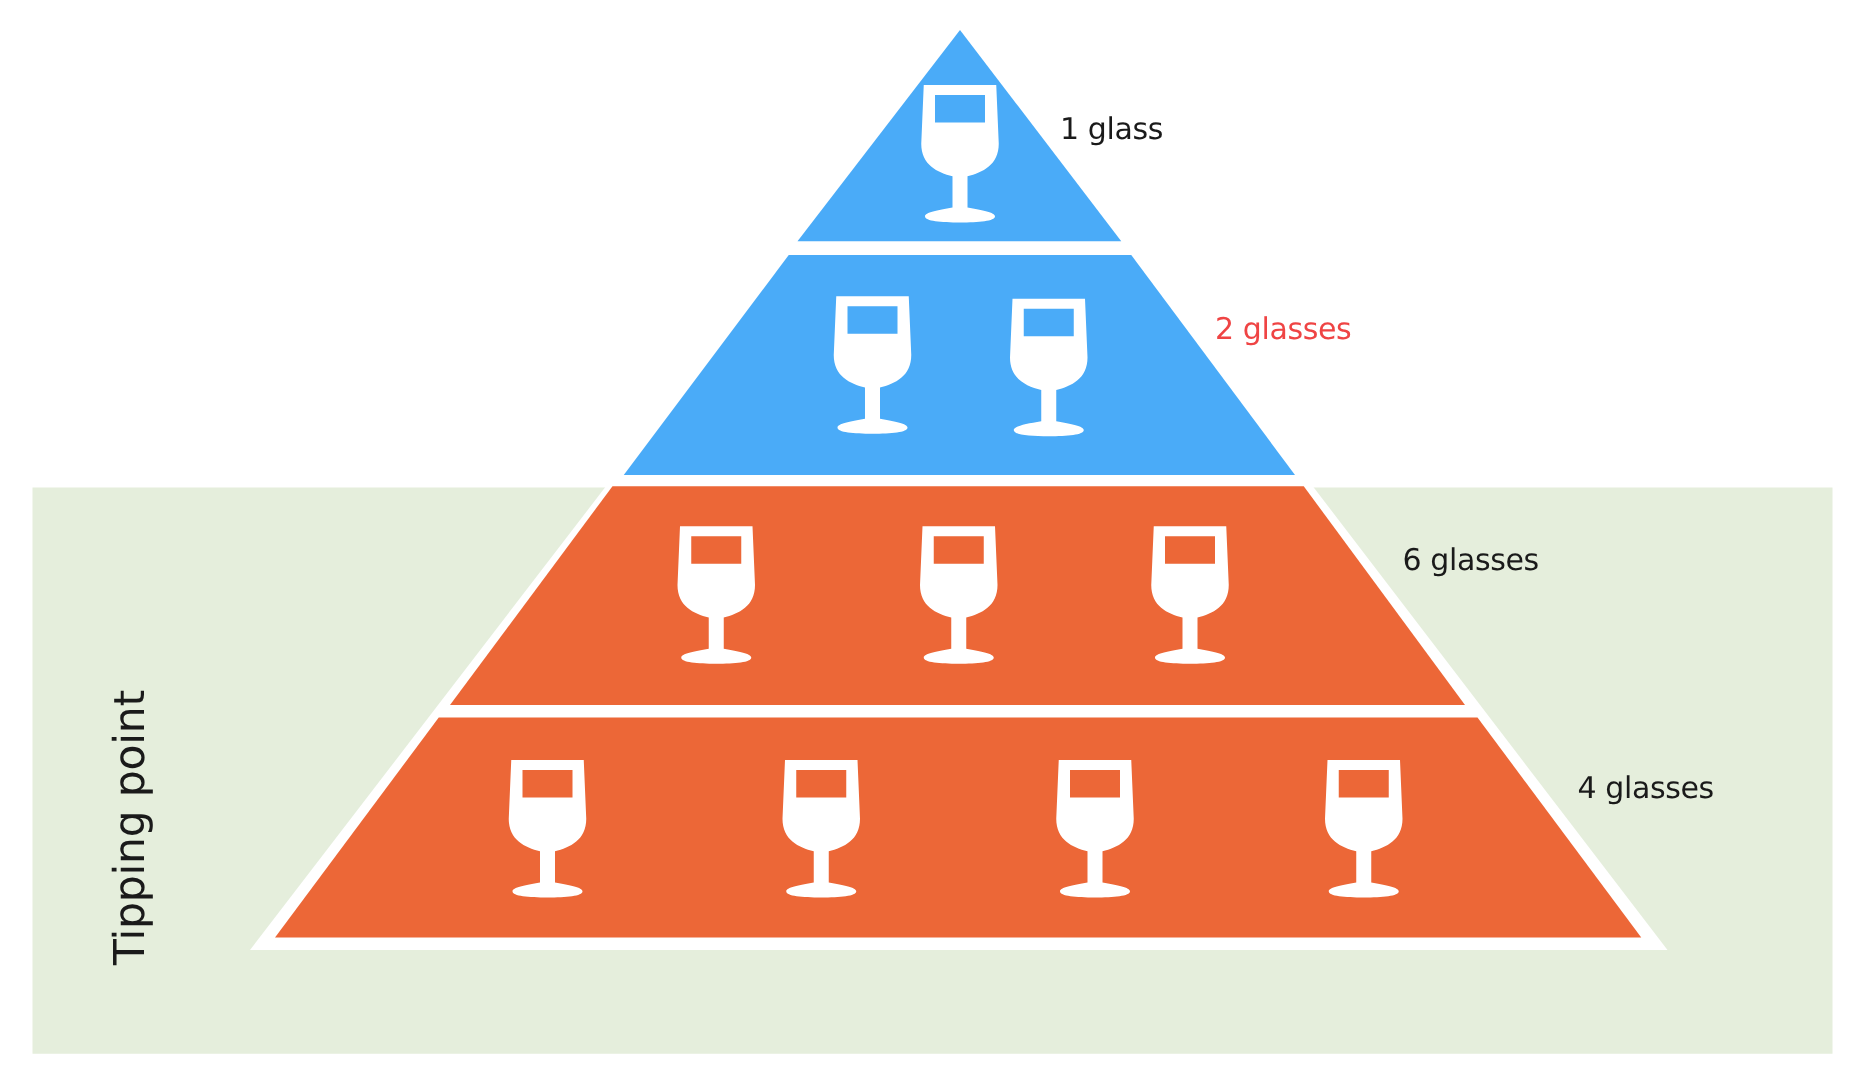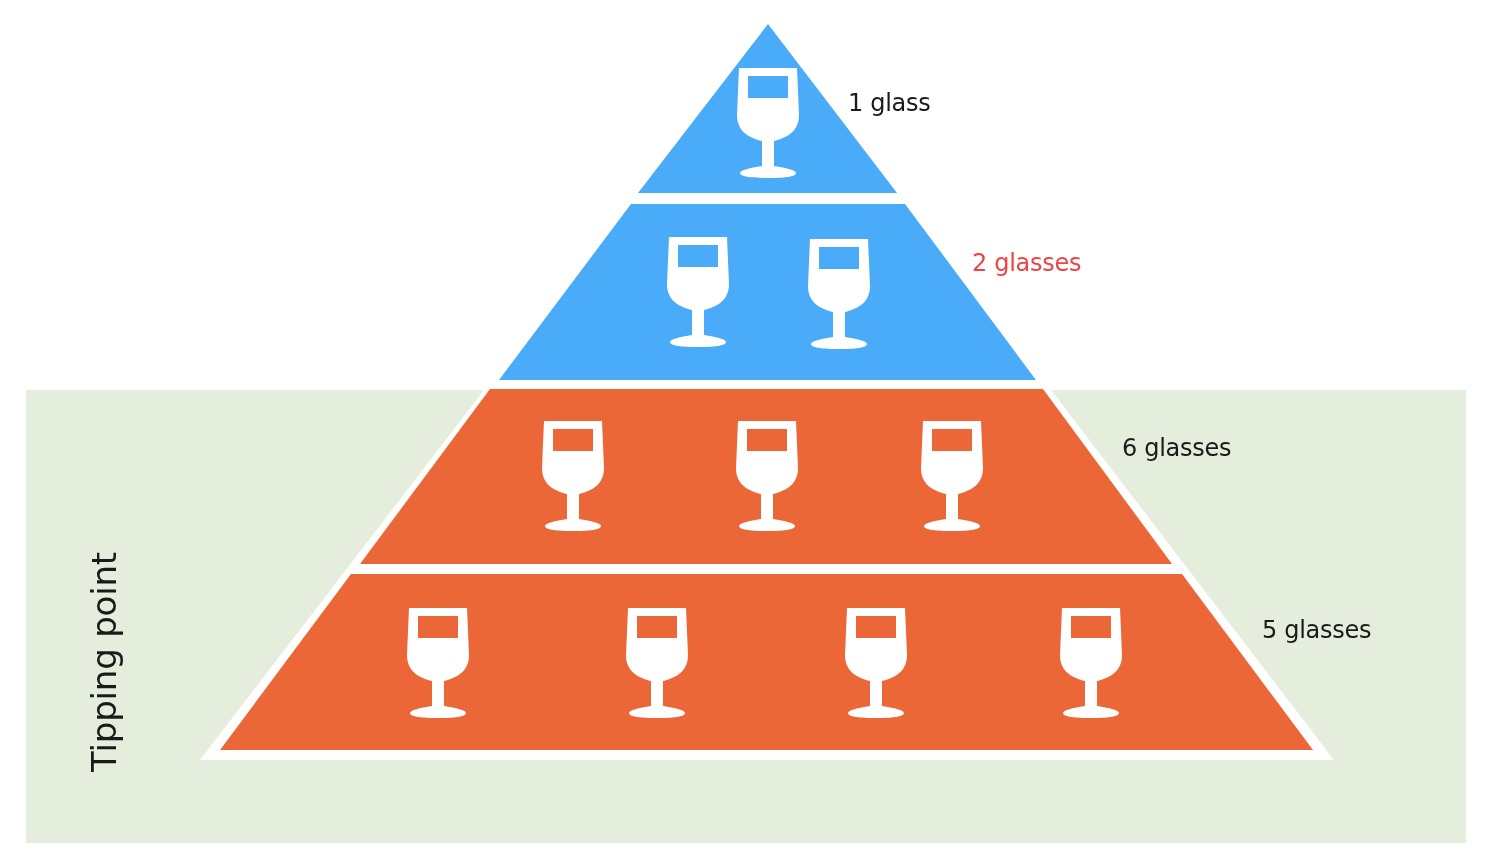--- a/index.html
+++ b/index.html
@@ -76,15 +76,15 @@
   </g>
   <g transform="translate(1091,660)">
     <use href="#glass"></use>
       <rect class="wine t4w" x="-20" y="-44" width="40" height="22" fill="#ec6737"></rect>
   </g>
 </svg>
 
 <div class="label" style="left: 848px; top: 91px; color: rgb(26, 26, 26);">1 glass</div>
 <div class="label" style="left: 972px; top: 251px; color: #ef4444;">2 glasses</div>
 <div class="label" style="left: 1122px; top: 436px; color: rgb(26, 26, 26);">6 glasses</div>
-<div class="label" style="left: 1262px; top: 618px; color: rgb(26, 26, 26);">5 glasses</div>
+<div class="label" style="left: 1262px; top: 618px; color: rgb(26, 26, 26);">4 glasses</div>
 
 <div class="vlabel" style="color: rgb(26, 26, 26);">Tipping point</div>
 
 </body></html>

